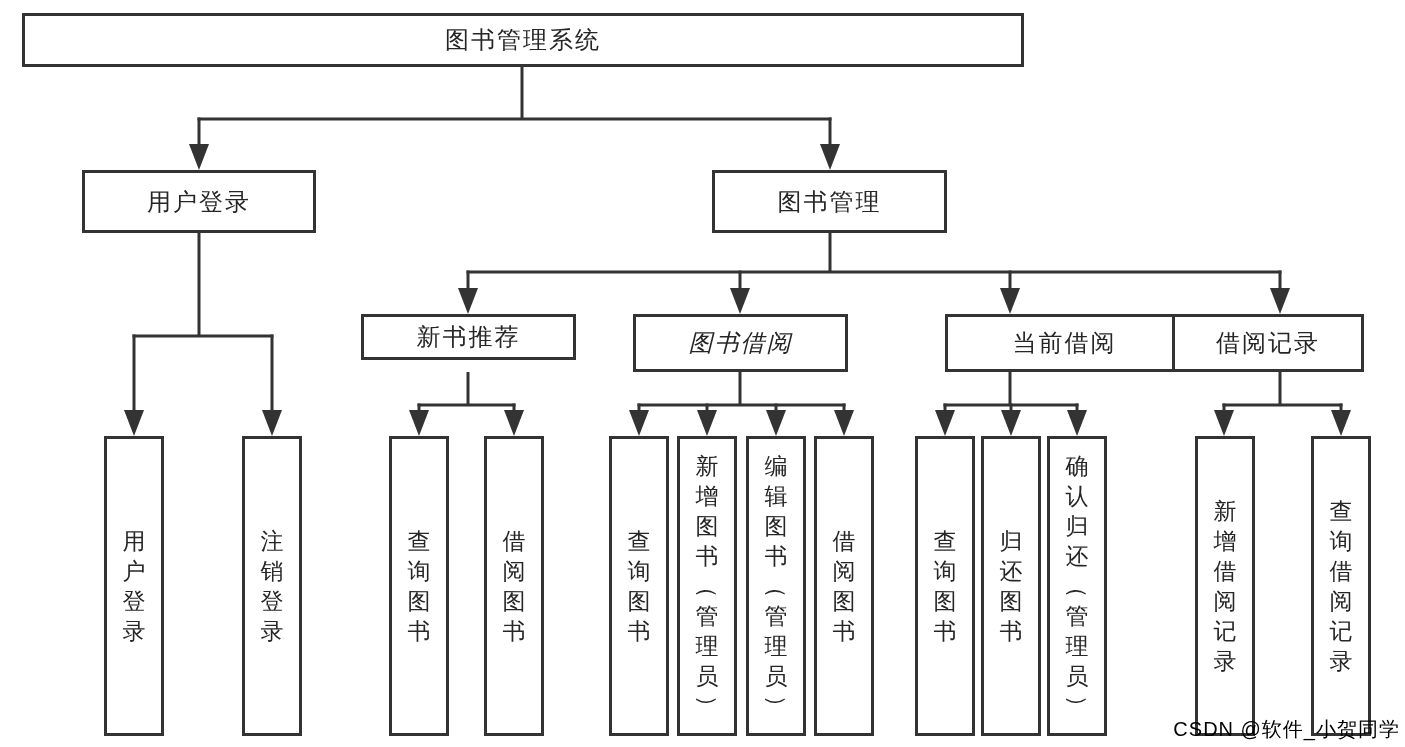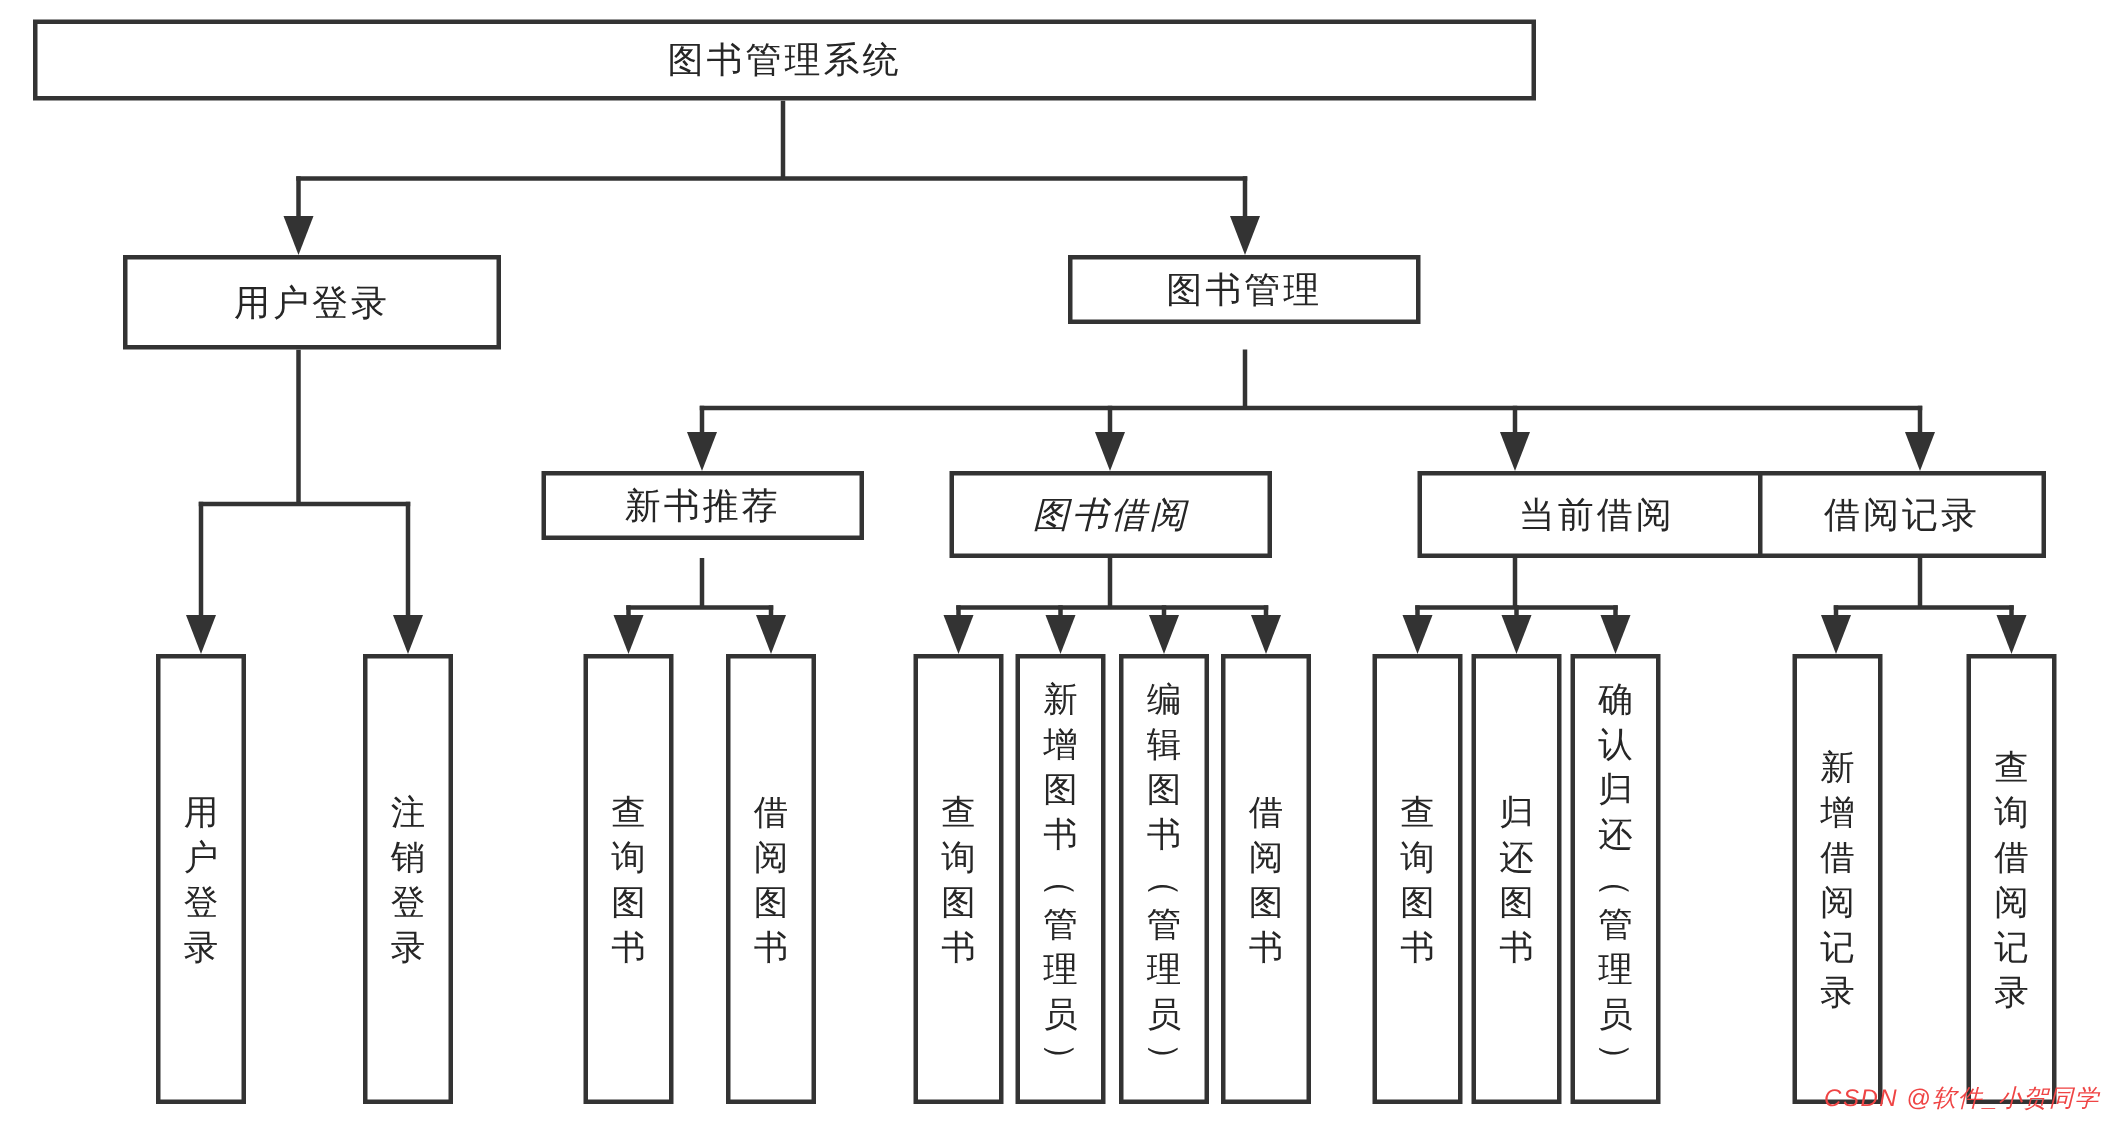--- a/index.html
+++ b/index.html
@@ -39,25 +39,24 @@
     line-height: 1;
     margin: 3.5px 0;
     font-size: 23px;
     letter-spacing: 0;
   }
   .vchar.rot { transform: rotate(90deg); }
   .watermark {
     position: absolute;
     right: 5px;
     bottom: 4px;
-    font-size: 16px;
-    color: #ef4444;
+    font-size: 20px;
+    color: #000000;
     letter-spacing: 1px;
     z-index: 5;
-    font-style: italic;
   }
 </style>
 </head>
 <body>
 
 <div class="canvas">
 
   <svg class="connectors" viewBox="0 0 1405 747" stroke="#333333" stroke-width="3" fill="#333333">
 
     <line x1="522" y1="67" x2="522" y2="119"></line>
@@ -114,22 +113,22 @@
     <line x1="1077" y1="403.5" x2="1077" y2="414"></line>
       <polygon points="1067,410 1087,410 1077,436" stroke="none"></polygon>
     <line x1="1224" y1="403.5" x2="1224" y2="414"></line>
       <polygon points="1214,410 1234,410 1224,436" stroke="none"></polygon>
     <line x1="1341" y1="403.5" x2="1341" y2="414"></line>
       <polygon points="1331,410 1351,410 1341,436" stroke="none"></polygon>
   </svg>
 
   <div class="node" style="left:22px; top:13px; width:1002px; height:54px;">图书管理系统</div>
 
-  <div class="node" style="left:82px; top:170px; width:252px; height:63px;">用户登录</div>
-  <div class="node" style="left:712px; top:170px; width:235px; height:46px;">图书管理</div>
+  <div class="node" style="left:82px; top:170px; width:234px; height:63px;">用户登录</div>
+  <div class="node" style="left:712px; top:170px; width:235px; height:63px;">图书管理</div>
 
   <div class="node" style="left:361px; top:314px; width:215px; height:46px;">新书推荐</div>
   <div class="node" style="left:633px; top:314px; width:215px; height:58px;font-style:italic;">图书借阅</div>
   <div class="node" style="left:945px; top:314px; width:239px; height:58px;">当前借阅</div>
   <div class="node" style="left:1172px; top:314px; width:192px; height:58px;">借阅记录</div>
 
   <div class="node vnode" style="left:104px; top:436px; width:60px; height:300px;">
       <span class="vchar">用</span>
       <span class="vchar">户</span>
       <span class="vchar">登</span>

